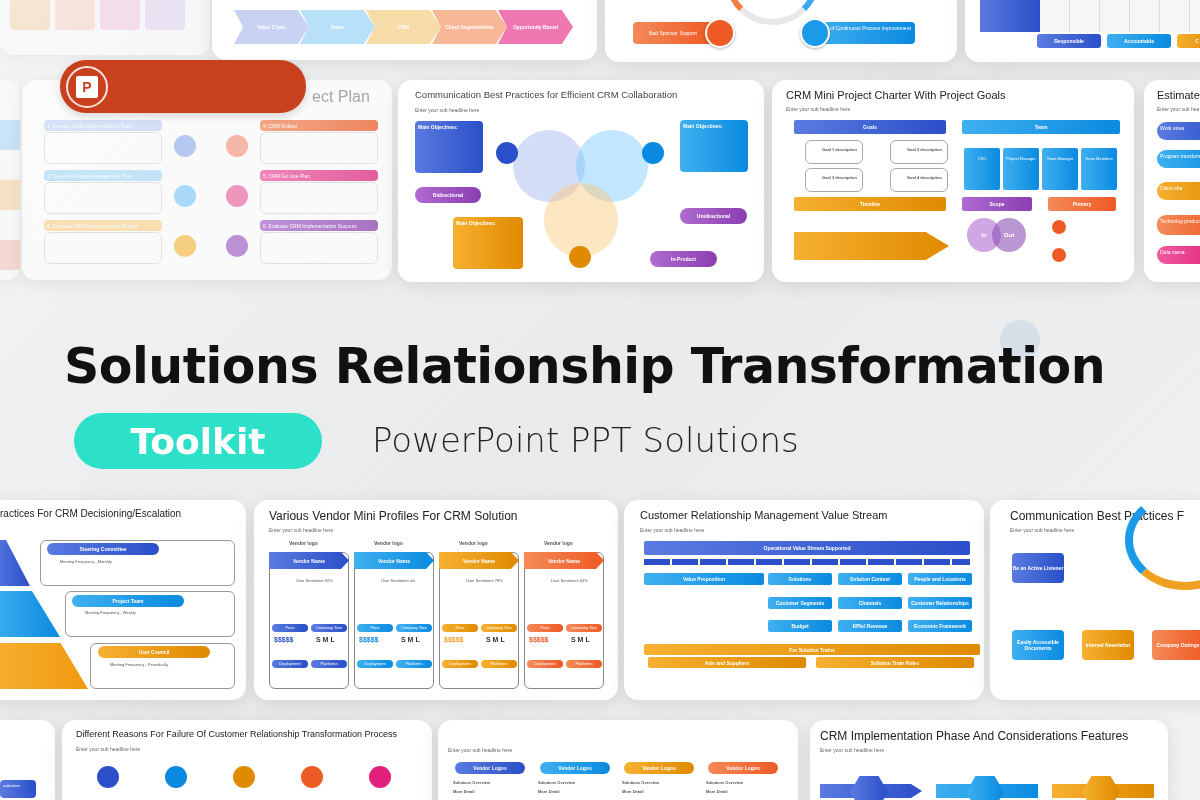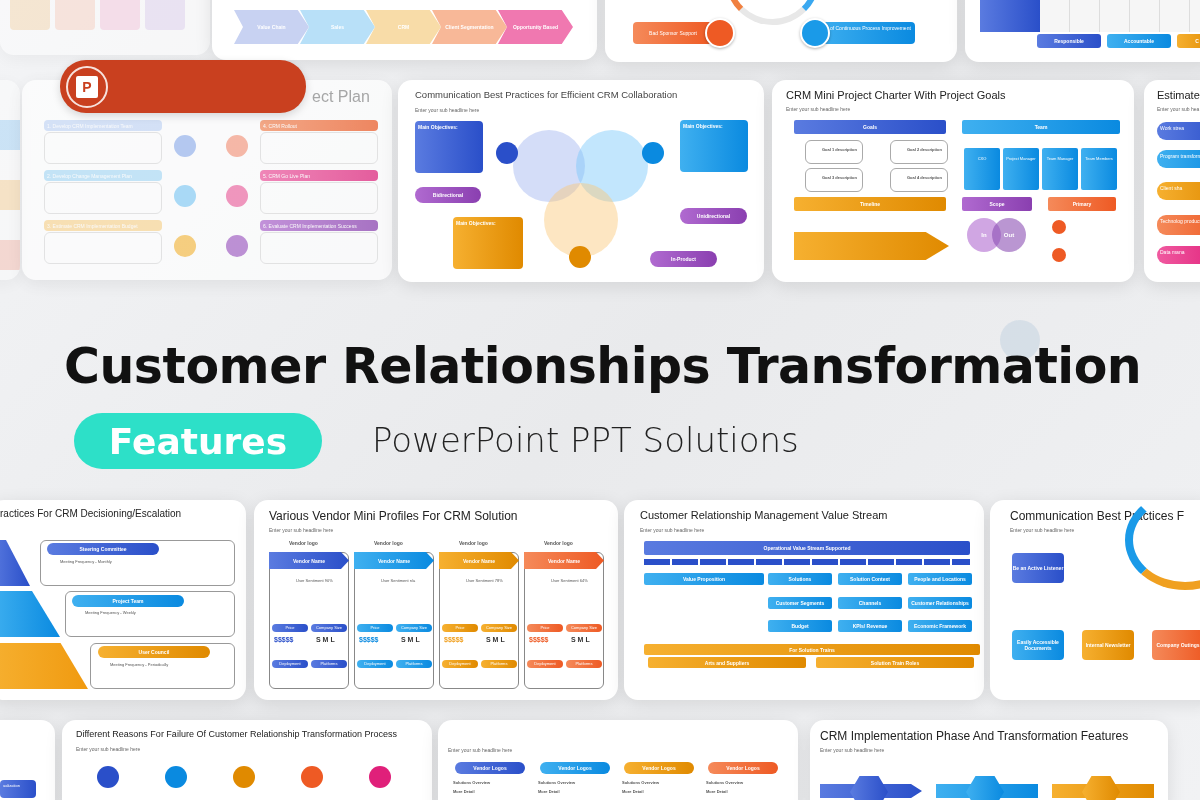--- a/index.html
+++ b/index.html
@@ -165,22 +165,22 @@
 <div class="card" style="left:1144px;top:80px;width:80px;height:202px;">
   <div class="ct" style="left:13px;top:9px;font-size:11px">Estimate T</div>
   <div class="sub" style="left:13px;top:26px">Enter your sub hea</div>
   <div class="box blue" style="left:13px;top:42px;width:70px;height:18px;border-radius:9px">Work strea</div>
   <div class="box lblue" style="left:13px;top:70px;width:70px;height:18px;border-radius:9px">Program transforma</div>
   <div class="box orange" style="left:13px;top:102px;width:70px;height:18px;border-radius:9px">Client sha</div>
   <div class="box red" style="left:13px;top:135px;width:70px;height:20px;border-radius:9px">Technolog products,</div>
   <div class="box pink" style="left:13px;top:166px;width:70px;height:18px;border-radius:9px">Data mana</div>
 </div>
 
-<div id="title">Customer Relationships Transformation</div>
-<div id="toolkit">Features</div>
+<div id="title">Solutions Relationship Transformation</div>
+<div id="toolkit">Toolkit</div>
 <div id="subtitle">PowerPoint PPT Solutions</div>
 
 <div class="card" style="left:-10px;top:500px;width:256px;height:200px;">
   <div class="ct" style="left:10px;top:8px;font-size:10px">ractices For CRM Decisioning/Escalation</div>
   <div style="position:absolute;left:0;top:40px;width:40px;height:46px;background:linear-gradient(90deg,#5a7be0,#2a4fc9);clip-path:polygon(0 0,40% 0,100% 100%,0 100%)"></div>
   <div style="position:absolute;left:0;top:91px;width:70px;height:46px;background:linear-gradient(90deg,#3fb0f0,#0a8ae0);clip-path:polygon(0 0,60% 0,100% 100%,0 100%)"></div>
   <div style="position:absolute;left:0;top:143px;width:98px;height:46px;background:linear-gradient(90deg,#f6b030,#f09a10);clip-path:polygon(0 0,72% 0,100% 100%,0 100%)"></div>
   <div class="outline" style="left:50px;top:40px;width:195px;height:46px"></div>
   <div class="outline" style="left:75px;top:91px;width:170px;height:46px"></div>
   <div class="outline" style="left:100px;top:143px;width:145px;height:46px"></div>
@@ -291,21 +291,21 @@
   <div class="bul" style="left:15px;top:69px;font-weight:bold">More Detail</div>
   <div class="bul" style="left:100px;top:60px;font-weight:bold">Solutions Overview</div>
   <div class="bul" style="left:100px;top:69px;font-weight:bold">More Detail</div>
   <div class="bul" style="left:184px;top:60px;font-weight:bold">Solutions Overview</div>
   <div class="bul" style="left:184px;top:69px;font-weight:bold">More Detail</div>
   <div class="bul" style="left:268px;top:60px;font-weight:bold">Solutions Overview</div>
   <div class="bul" style="left:268px;top:69px;font-weight:bold">More Detail</div>
 </div>
 
 <div class="card" style="left:810px;top:720px;width:358px;height:100px;">
-  <div class="ct" style="left:10px;top:9px;font-size:12px">CRM Implementation Phase And Transformation Features</div>
+  <div class="ct" style="left:10px;top:9px;font-size:12px">CRM Implementation Phase And Considerations Features</div>
   <div class="sub" style="left:10px;top:27px">Enter your sub headline here</div>
   <div class="blue" style="position:absolute;left:10px;top:64px;width:102px;height:14px;clip-path:polygon(0 0,85% 0,85% -20%,100% 50%,85% 120%,85% 100%,0 100%)"></div>
   <div class="hexs blue" style="left:40px;top:56px;width:38px;height:32px"></div>
   <div class="lblue" style="position:absolute;left:126px;top:64px;width:102px;height:14px"></div>
   <div class="hexs lblue" style="left:156px;top:56px;width:38px;height:32px"></div>
   <div class="orange" style="position:absolute;left:242px;top:64px;width:102px;height:14px"></div>
   <div class="hexs orange" style="left:272px;top:56px;width:38px;height:32px"></div>
 </div>
 
 </body></html>

